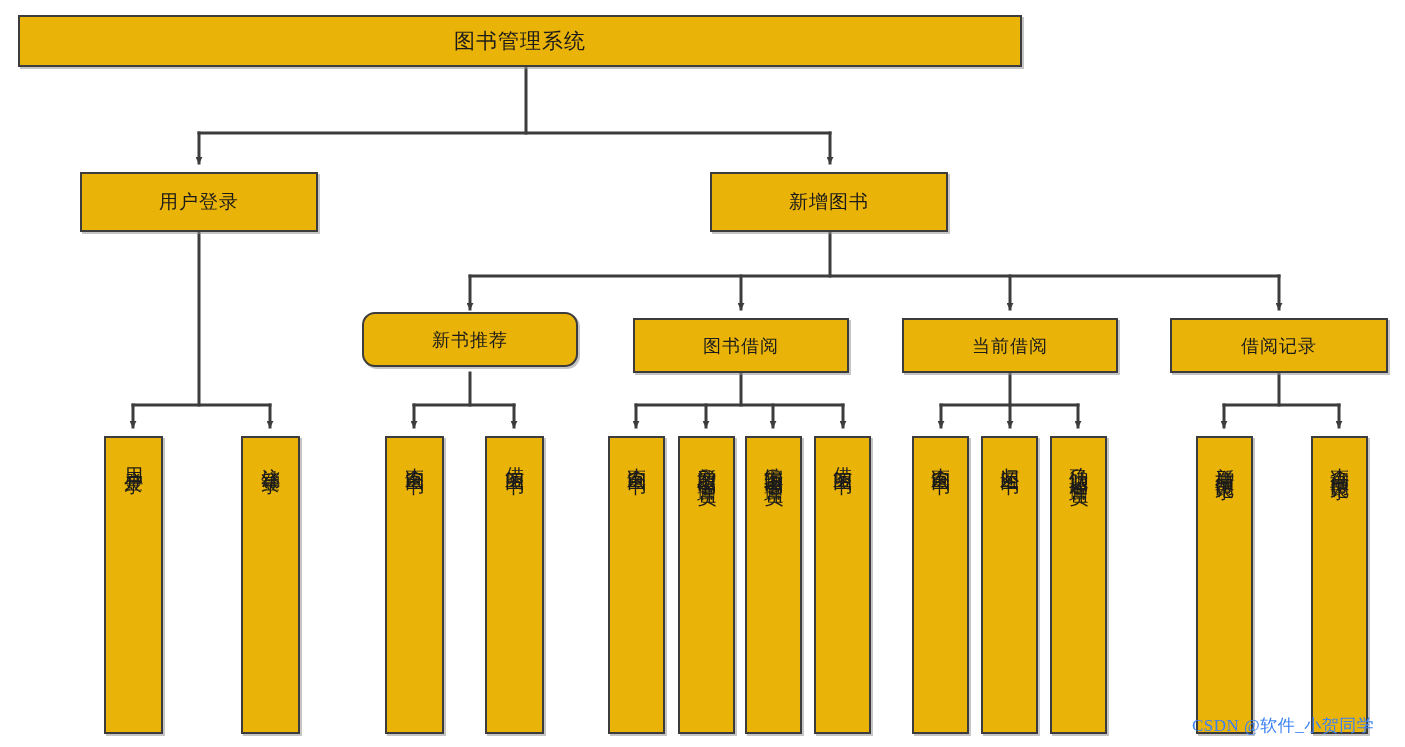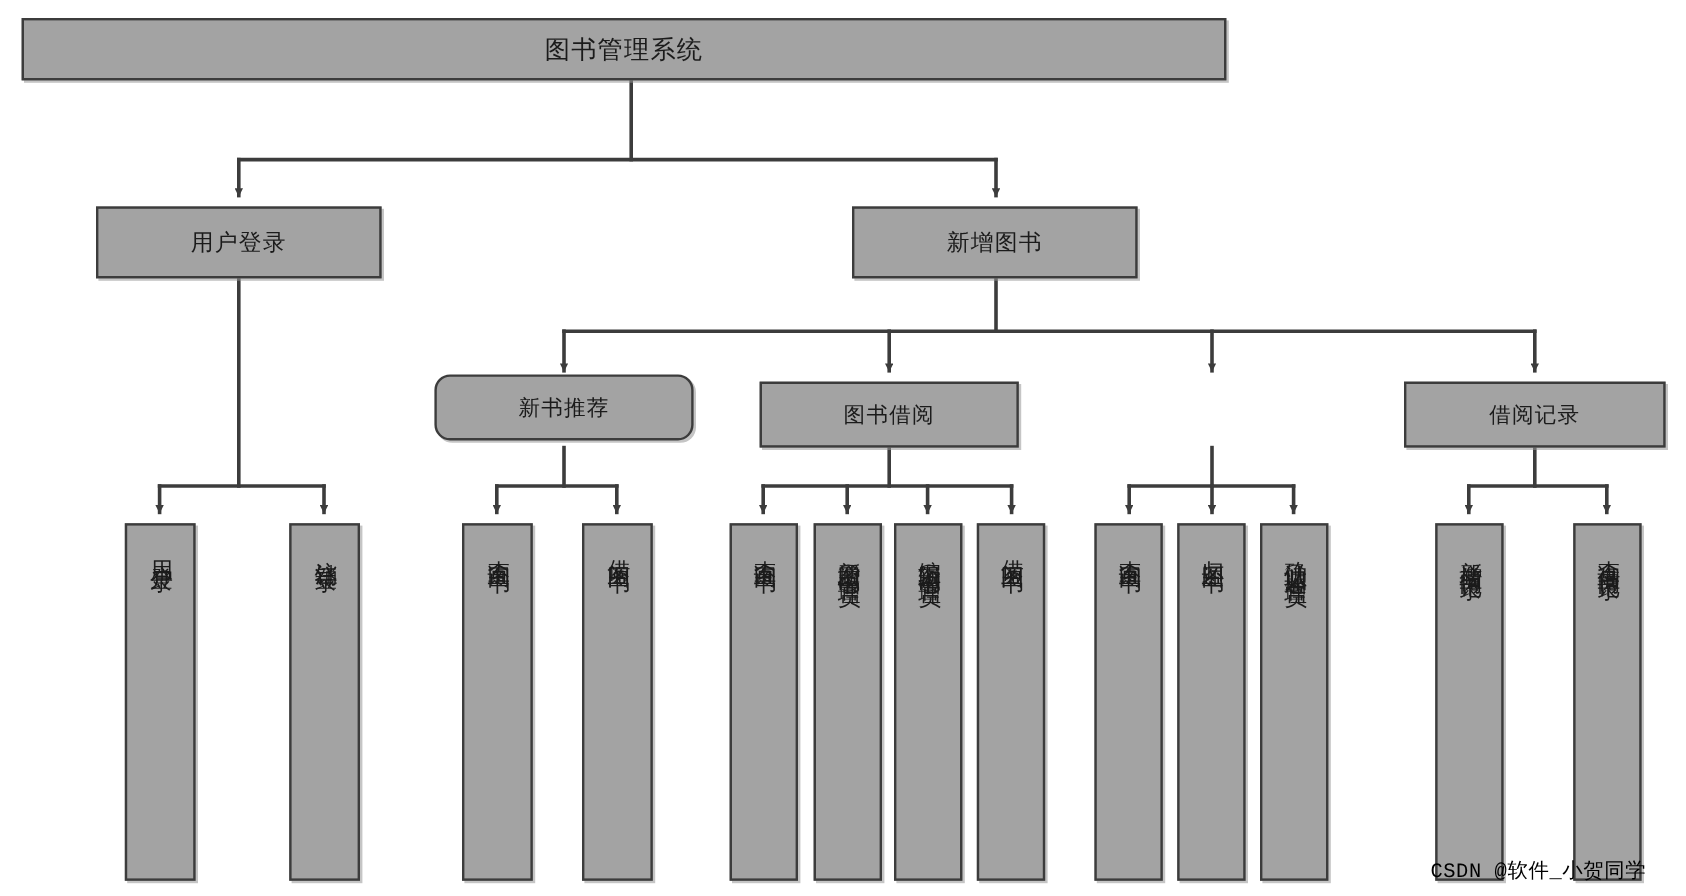--- a/index.html
+++ b/index.html
@@ -22,21 +22,21 @@
     position: absolute;
     left: 0;
     top: 0;
     width: 1405px;
     height: 747px;
     pointer-events: none;
   }
   .node {
     position: absolute;
     box-sizing: border-box;
-    background: #a3a3a3;
+    background: #eab308;
     border: 2px solid #3c3c3c;
     box-shadow: 2px 2px 0 rgba(150,150,150,0.55);
     display: flex;
     align-items: center;
     justify-content: center;
     color: #1b1b1b;
     z-index: 2;
   }
   .node.root {
     font-size: 21px;
@@ -60,25 +60,25 @@
     writing-mode: vertical-rl;
     text-orientation: upright;
     line-height: 1.18;
     letter-spacing: 3px;
     white-space: pre-line;
     text-align: left;
   }
   .watermark {
     position: absolute;
     font-size: 17px;
-    color: #000000;
+    color: #3b82f6;
     letter-spacing: 0.5px;
     z-index: 5;
     white-space: nowrap;
-    font-family: Liberation Mono, monospace;
+    font-family: Liberation Serif, serif;
   }
 </style>
 </head>
 <body>
 
 <div id="canvas">
 
   <svg id="edges" viewBox="0 0 1405 747" width="1405" height="747" xmlns="http://www.w3.org/2000/svg">
     <defs>
       <marker id="arrow" viewBox="0 0 12 12" refX="10.5" refY="6" markerWidth="7" markerHeight="7" orient="auto-start-reverse" markerUnits="userSpaceOnUse">
@@ -139,20 +139,23 @@
   <div class="node lvl2" id="n-l2-1" style="left: 710px; top: 172px; width: 238px; height: 60px;">
     <span>新增图书</span>
   </div>
 
   <div class="node lvl3" id="n-l3-0" style="left: 362px; top: 312px; width: 216px; height: 55px; border-radius: 13px;">
     <span>新书推荐</span>
   </div>
   <div class="node lvl3" id="n-l3-1" style="left: 633px; top: 318px; width: 216px; height: 55px; justify-content: center;">
     <span>图书借阅</span>
   </div>
+  <div class="node lvl3" id="n-l3-2" style="left: 902px; top: 318px; width: 216px; height: 55px;">
+    <span>当前借阅</span>
+  </div>
   <div class="node lvl3" id="n-l3-3" style="left: 1170px; top: 318px; width: 218px; height: 55px;">
     <span>借阅记录</span>
   </div>
 
   <div class="node leaf" id="n-lf-0" style="left: 104px; top: 436px; width: 59px; height: 298px;">
     <span class="vtext">用户登录</span>
   </div>
   <div class="node leaf" id="n-lf-1" style="left: 241px; top: 436px; width: 59px; height: 298px;">
     <span class="vtext">注销登录</span>
   </div>

